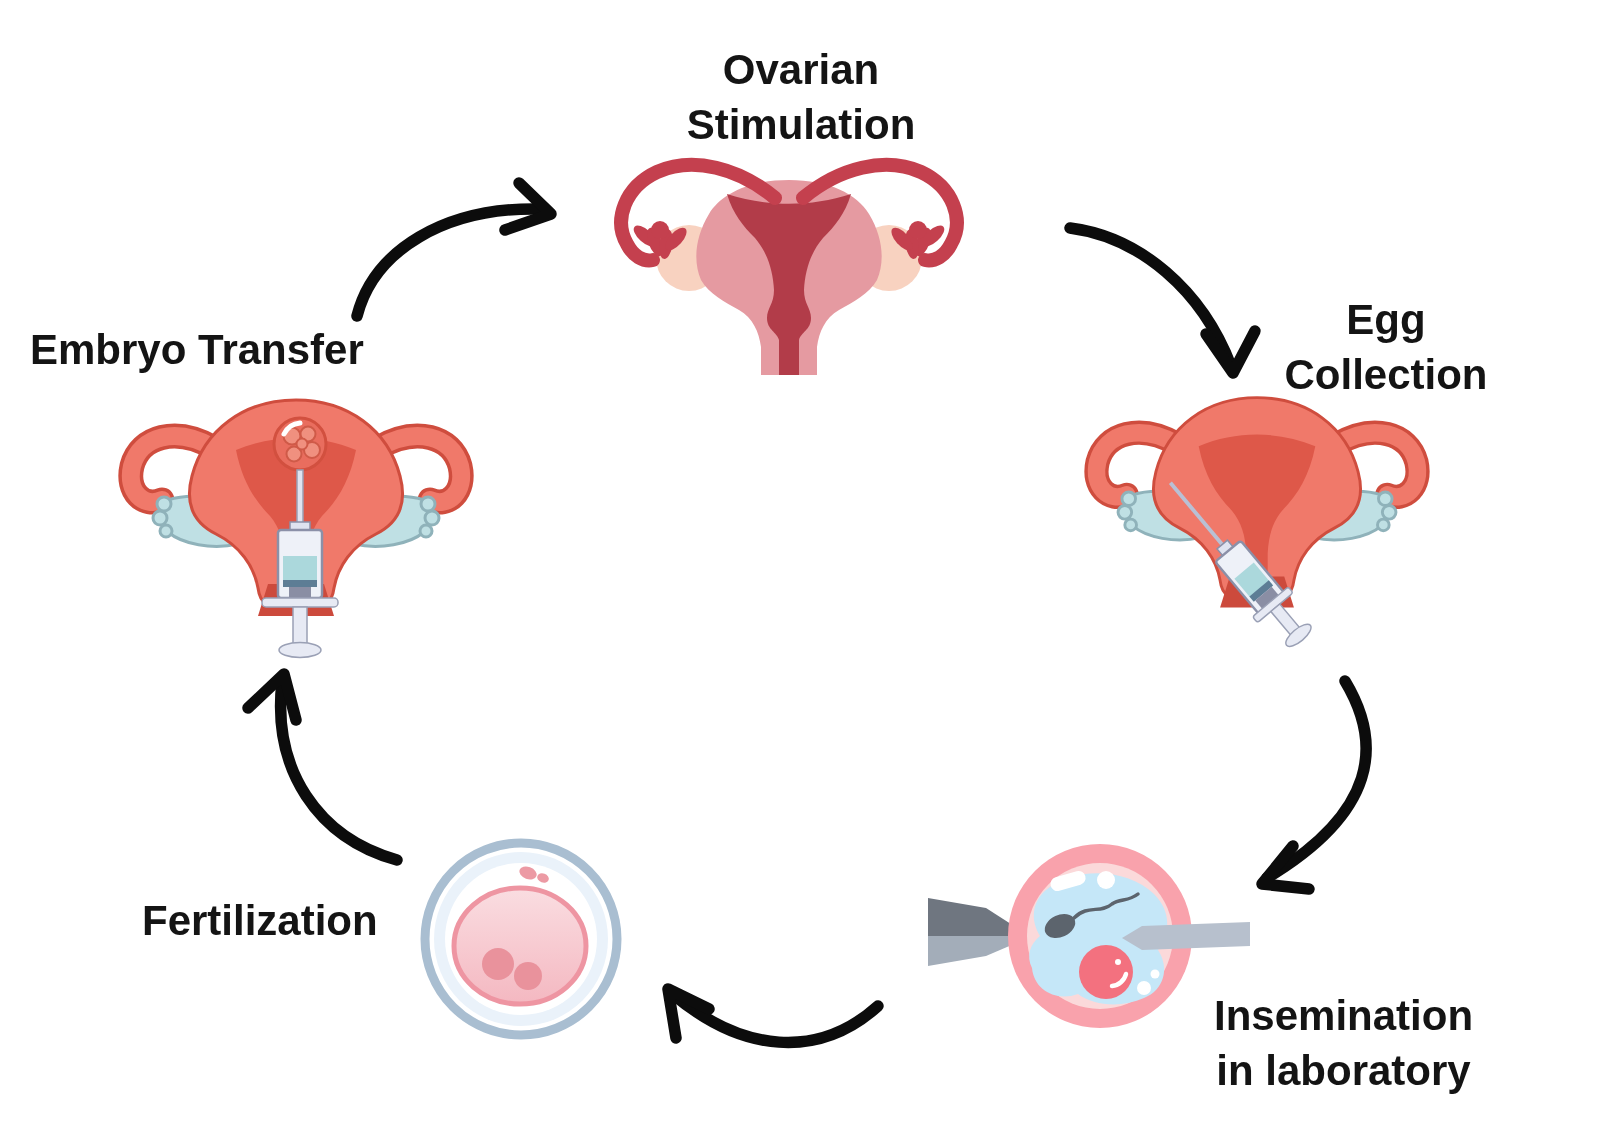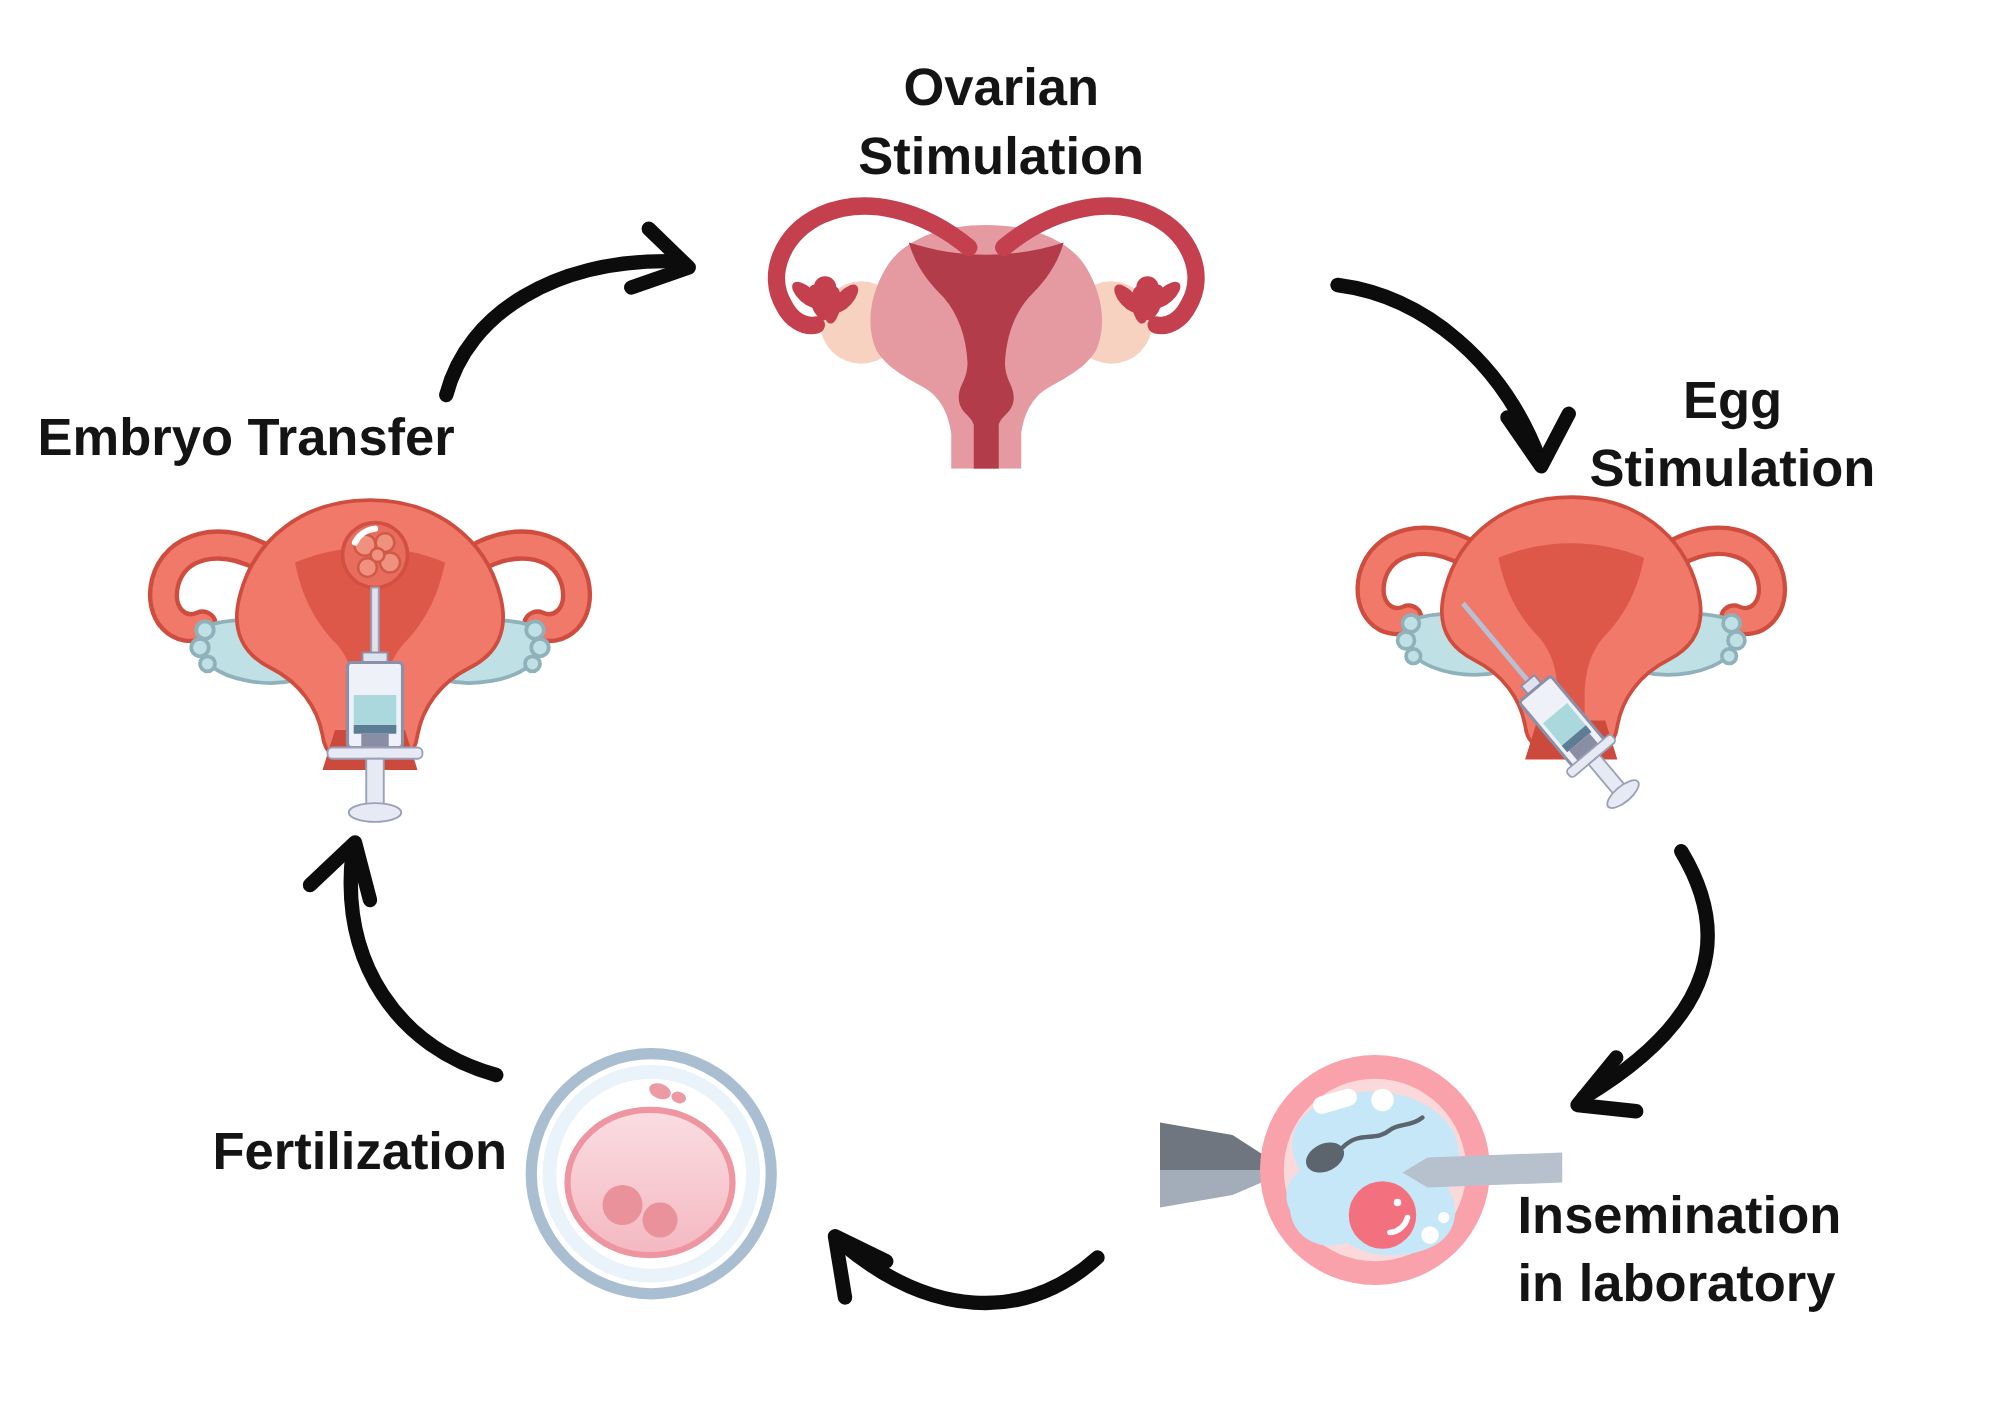--- a/index.html
+++ b/index.html
@@ -4,40 +4,40 @@
 <style>
   html,body{margin:0;padding:0;}
   body{width:1600px;height:1131px;background:#ffffff;position:relative;overflow:hidden;
        font-family:"Liberation Sans",sans-serif;}
   .canvas{position:absolute;left:0;top:0;width:1600px;height:1131px;background:#ffffff;}
   .step-label{position:absolute;font-weight:700;font-size:42px;line-height:1.32;
               color:#141414;white-space:pre-line;letter-spacing:0px;text-align:right;}
   .lbl-center{text-align:center;}
   #label-ovarian{left:601px;top:42px;width:400px;}
   #label-egg{left:1186px;top:292px;width:400px;}
-  #label-insemination{left:1214px;top:944px;text-align:left;}
-  #label-fertilization{left:170px;top:893px;}
+  #label-insemination{left:1214px;top:988px;text-align:center;}
+  #label-fertilization{left:142px;top:893px;}
   #label-embryo{left:30px;top:322px;}
   .illus{position:absolute;}
   #illus-ovarian{left:599px;top:140px;width:380px;height:235px;}
   #illus-eggcol{left:1082px;top:386px;width:350px;height:275px;}
   #illus-embryo{left:112px;top:388px;width:368px;height:283px;}
   #illus-fert{left:416px;top:836px;width:210px;height:210px;}
   #illus-insem{left:928px;top:838px;width:322px;height:196px;}
   #arrows{position:absolute;left:0;top:0;width:1600px;height:1131px;}
 </style>
 </head>
 <body>
 
 <div class="canvas">
 
   <div id="label-ovarian" class="step-label lbl-center">Ovarian
 Stimulation</div>
   <div id="label-egg" class="step-label lbl-center">Egg
-Stimulation</div>
+Collection</div>
   <div id="label-insemination" class="step-label">Insemination
 in laboratory</div>
   <div id="label-fertilization" class="step-label">Fertilization</div>
   <div id="label-embryo" class="step-label">Embryo Transfer</div>
 
   <svg id="arrows" viewBox="0 0 1600 1131" fill="none" stroke="#0c0c0c" stroke-width="11.5" stroke-linecap="round" stroke-linejoin="round">
     <g>
       <path d="M 357,316 C 374,250 445,207 540,209"></path>
       <path d="M 519,183 L 551,214 L 505,230"></path>
     </g>

